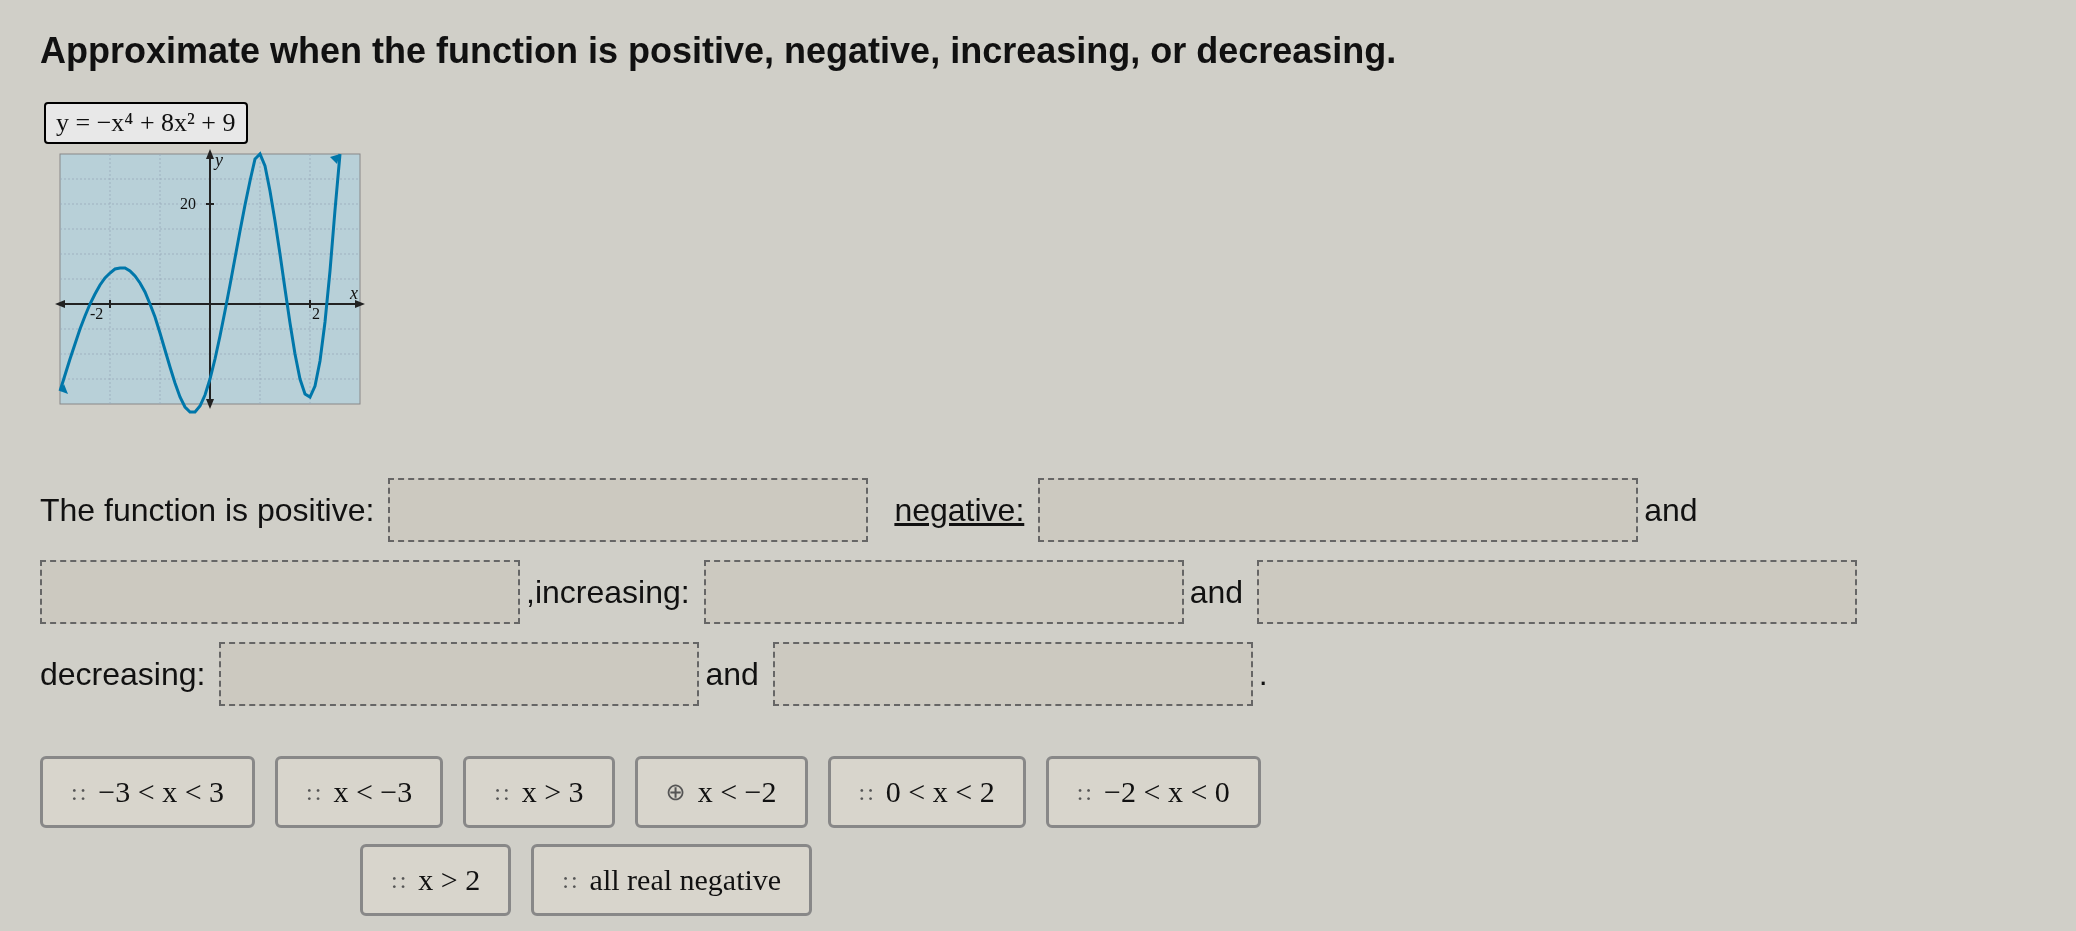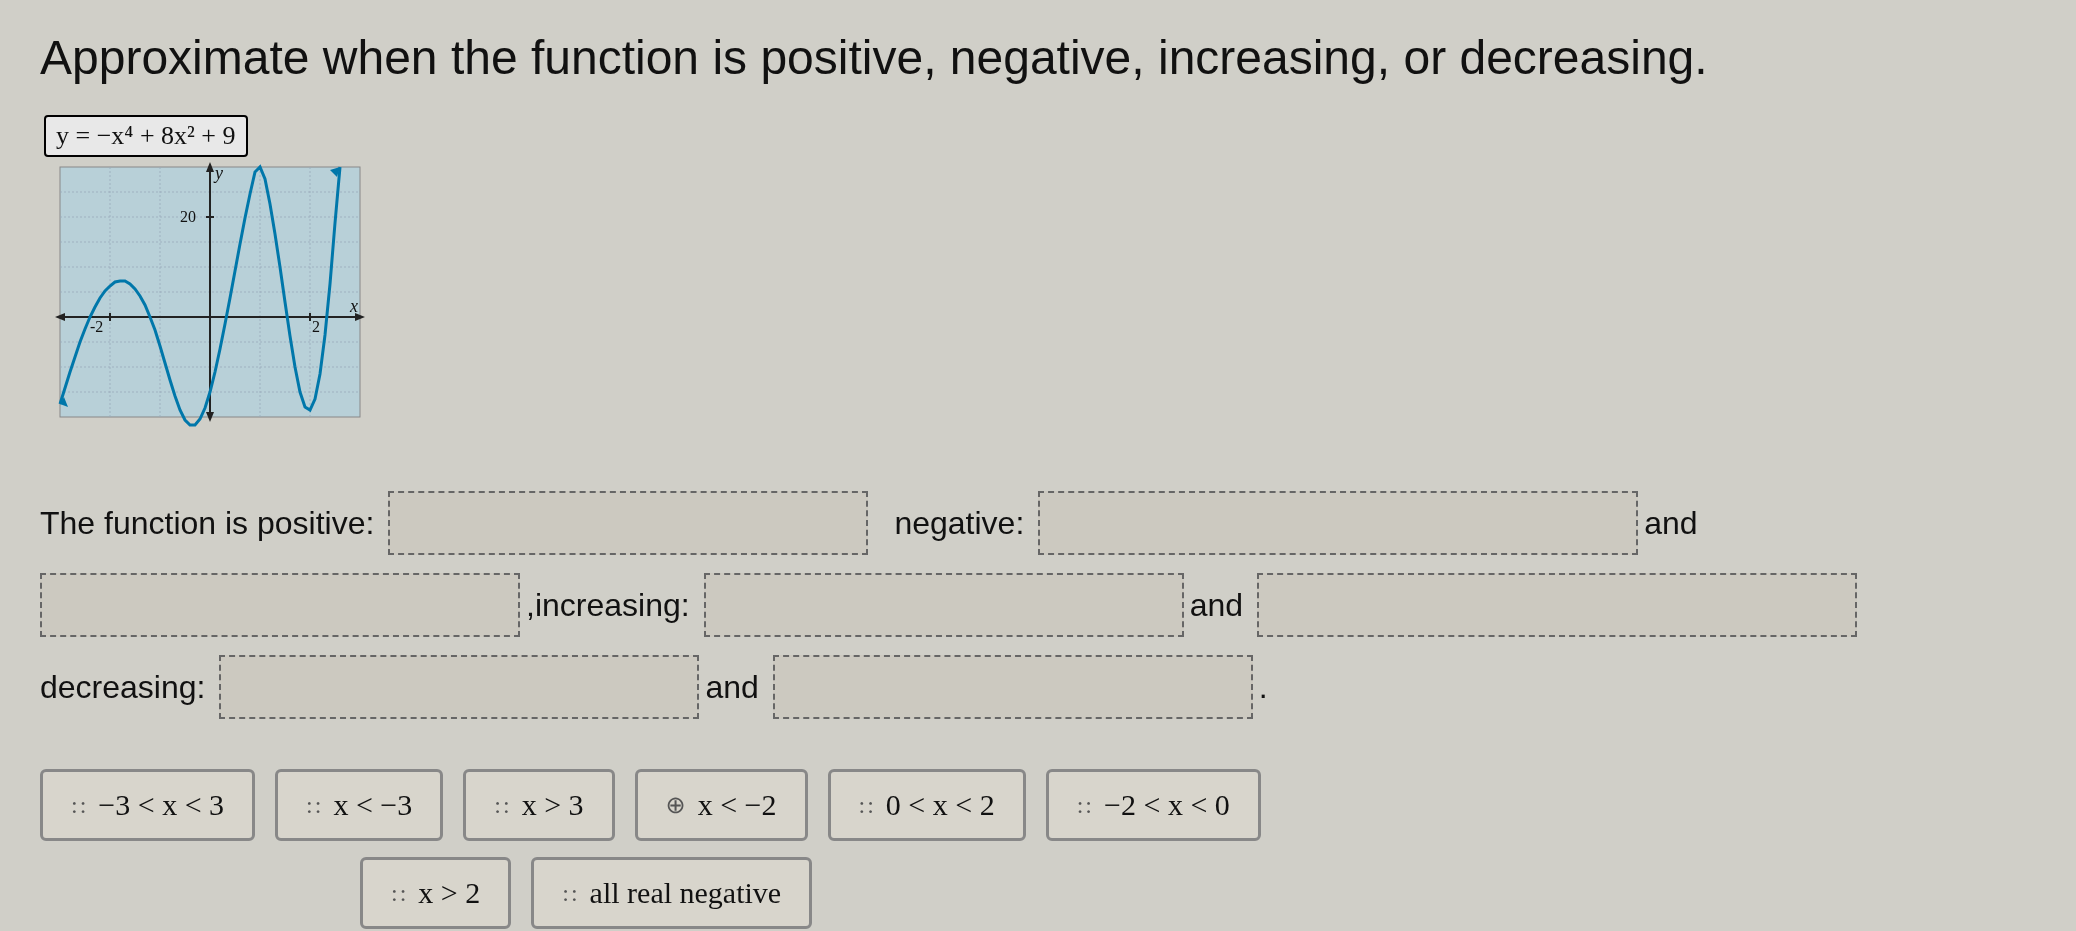--- a/index.html
+++ b/index.html
@@ -14,25 +14,25 @@
 
     .page {
       background: #d0cfc8;
       width: 2076px;
       min-height: 931px;
       padding: 30px 40px;
       position: relative;
     }
 
     .title {
-      font-size: 48px;
+      font-size: 36px;
       font-family: Arial, sans-serif;
       color: #111;
       margin-bottom: 28px;
-      font-weight: normal;
+      font-weight: bold;
     }
 
     .graph-container {
       position: relative;
       display: inline-block;
       margin-bottom: 30px;
     }
 
     .equation-label {
       position: absolute;
@@ -250,21 +250,21 @@
       <polygon points="280,0 277,10 270,3" fill="#0077aa"></polygon>
     </svg>
   </div>
 
   
   <div class="answer-section">
 
     <div class="row">
       <span class="label-text">The function is positive:</span>
       <div class="answer-box answer-box-wide"></div>
-      <span class="label-text" style="margin-left:20px;">negative:</span>
+      <span class="label-text" style="margin-left:20px;text-decoration:underline;">negative:</span>
       <div class="answer-box answer-box-xwide"></div>
       <span class="label-text">and</span>
     </div>
 
     <div class="row">
       <div class="answer-box answer-box-wide"></div>
       <span class="label-text">,increasing:</span>
       <div class="answer-box answer-box-wide"></div>
       <span class="label-text">and</span>
       <div class="answer-box answer-box-xwide"></div>

